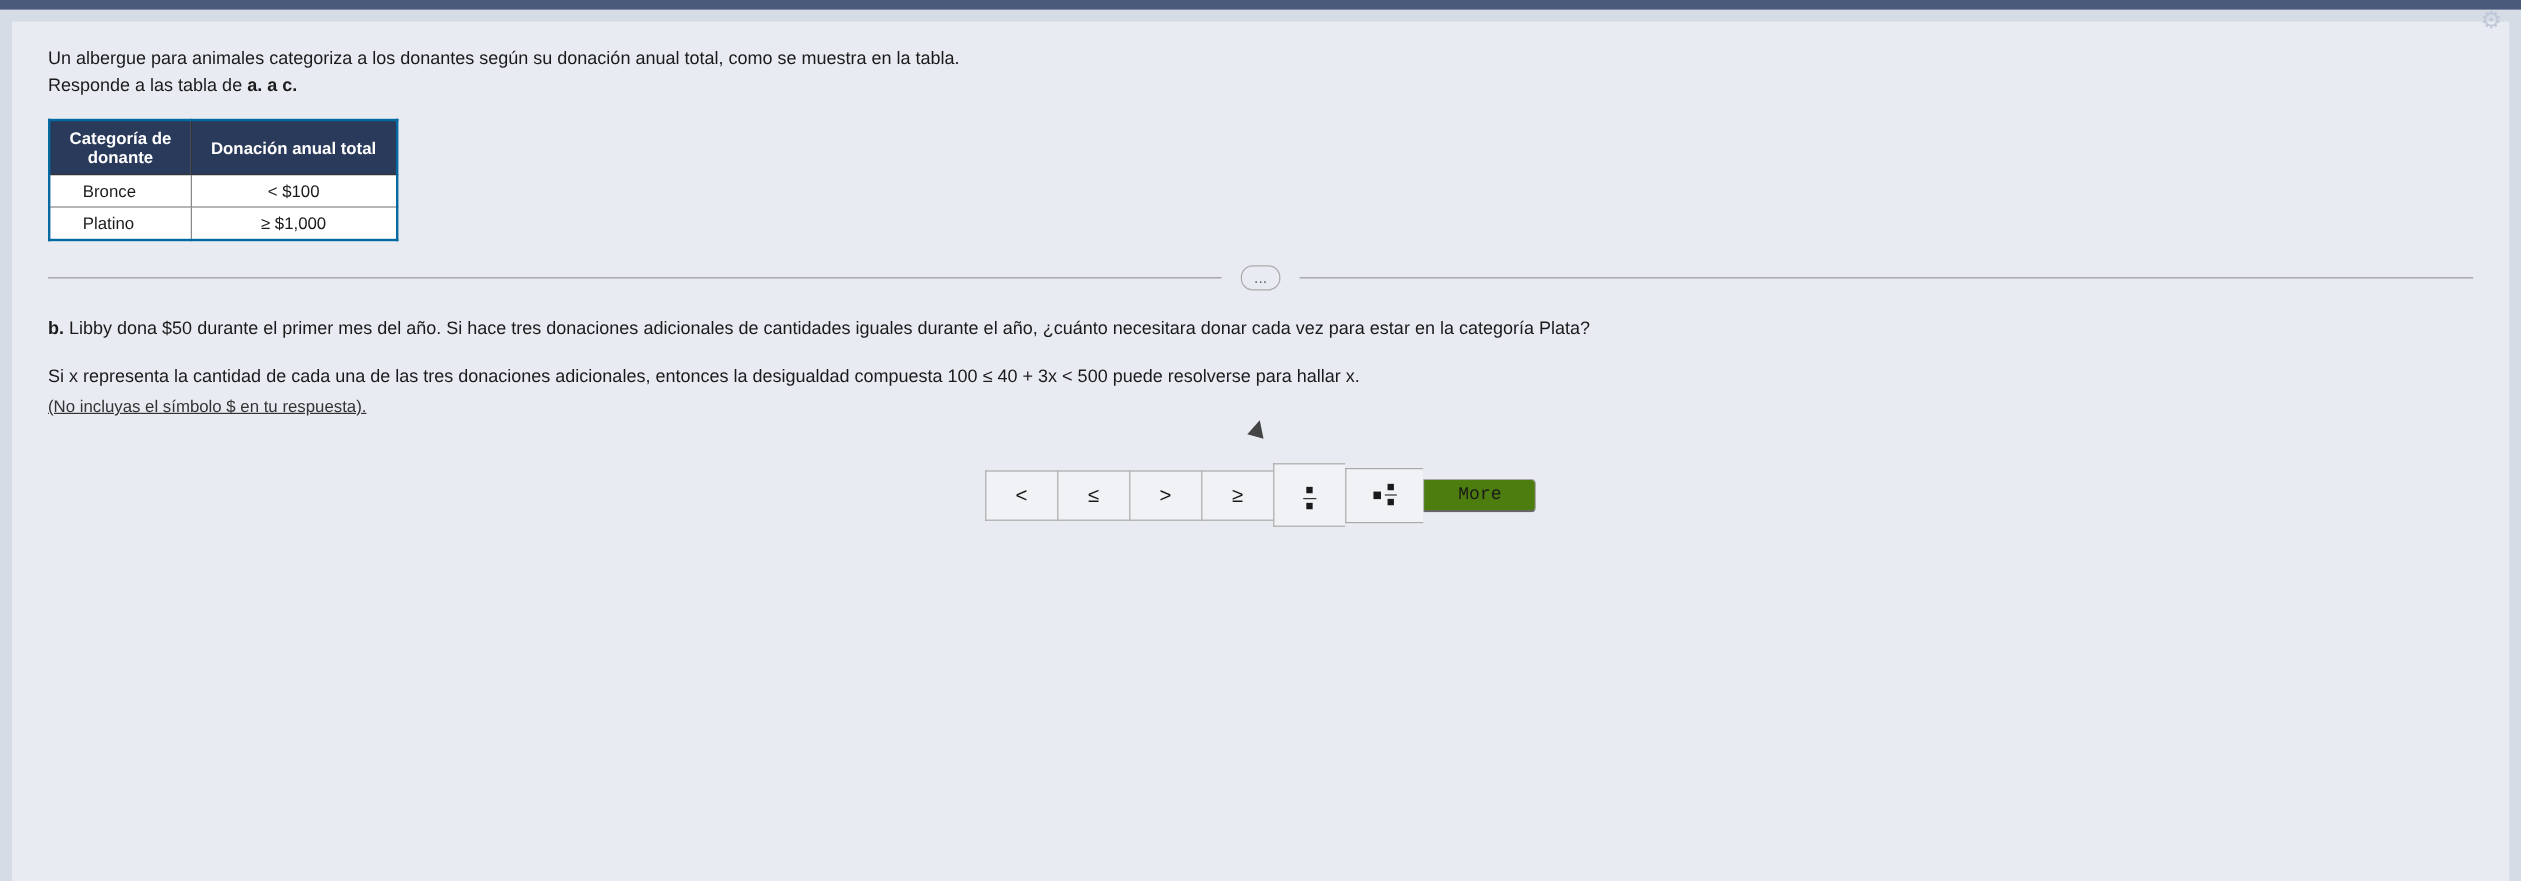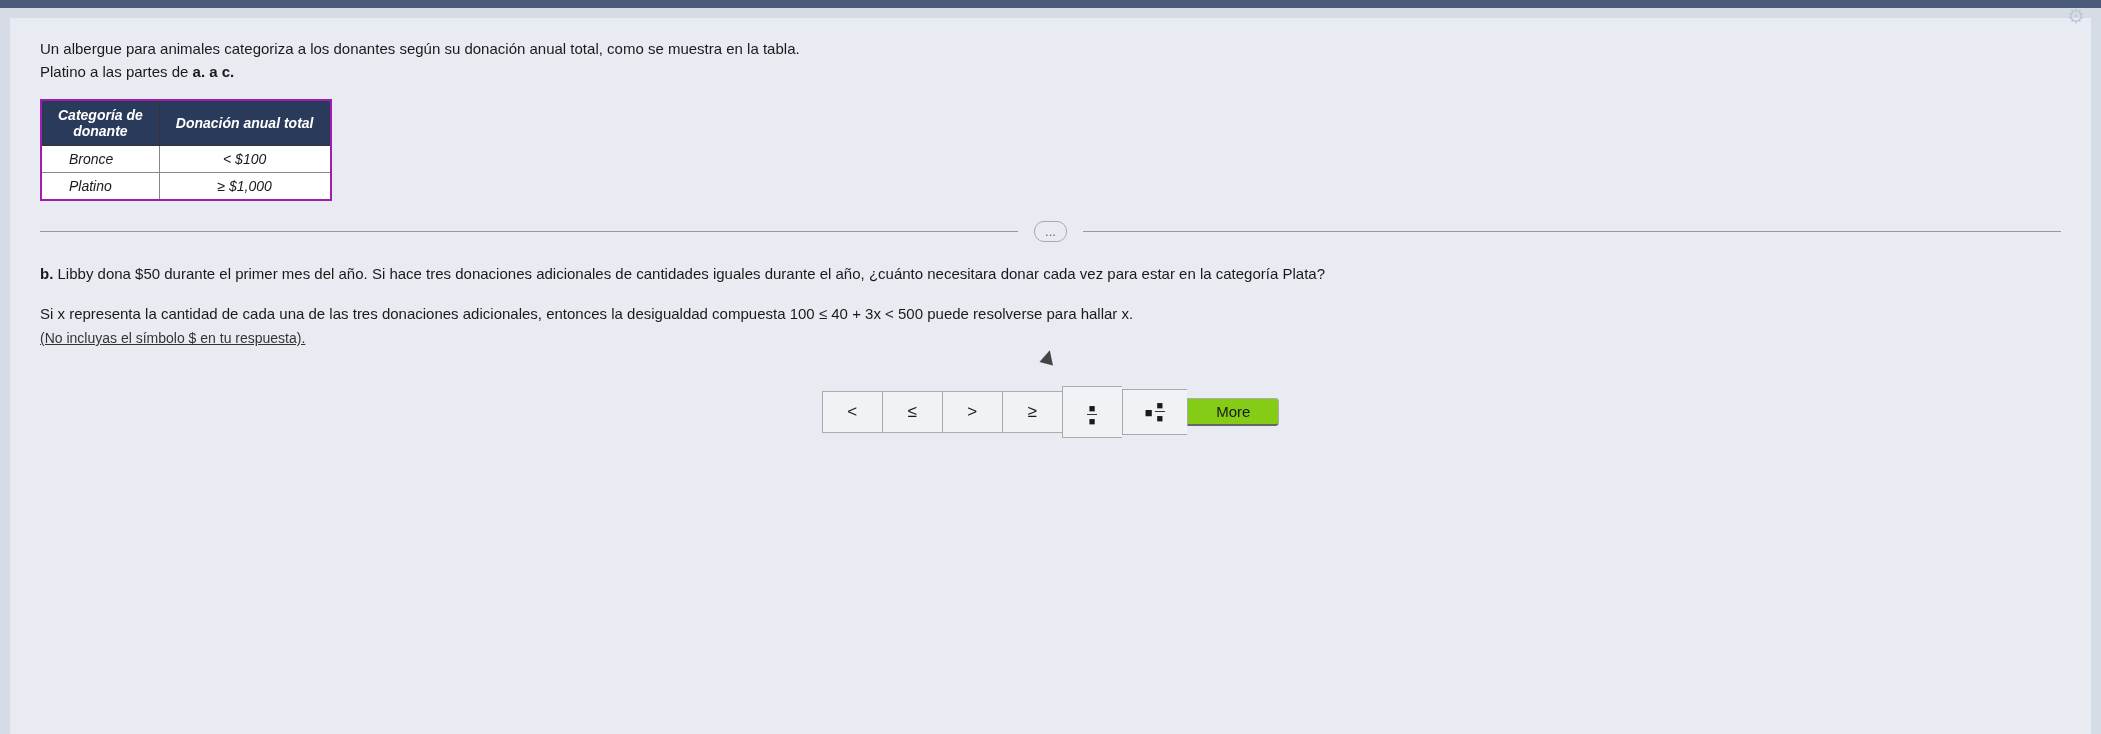--- a/index.html
+++ b/index.html
@@ -52,23 +52,22 @@
     .problem-text strong {
       font-weight: bold;
     }
 
     .table-container {
       margin-bottom: 20px;
     }
 
     table {
       border-collapse: collapse;
-      border: 2px solid #a21caf;
+      border: 2px solid #0369a1;
       font-size: 14px;
-      font-style: italic;
     }
 
     table th {
       background-color: #2a3a5a;
       color: white;
       padding: 6px 16px;
       text-align: center;
       border: 1px solid #333;
       font-weight: bold;
     }
@@ -171,30 +170,31 @@
     .math-btn:first-child {
       border-radius: 4px 0 0 4px;
     }
 
     .math-btn:last-child {
       border-right: 1px solid #aaa;
       border-radius: 0 4px 4px 0;
     }
 
     .math-btn-more {
-      background-color: #84cc16;
+      background-color: #4d7c0f;
       border: 1px solid #aaa;
       border-right: 1px solid #aaa;
       padding: 4px 28px;
       font-size: 15px;
       cursor: pointer;
       color: #1a1a1a;
       text-align: center;
       border-bottom: 2px solid #666;
       user-select: none;
+      font-family: Liberation Mono, monospace;
     }
 
     .fraction-icon {
       display: inline-flex;
       flex-direction: column;
       align-items: center;
       font-size: 11px;
       line-height: 1;
       gap: 1px;
     }
@@ -226,21 +226,21 @@
   <div class="gear-icon-container">
     <span class="gear-icon">⚙</span>
   </div>
 </div>
 
 <div class="main-content">
 
   <p class="problem-text">
     <span>Un albergue para animales categoriza a los donantes según su donación anual total, como se muestra en la tabla.</span><br>
     <span>
-      <span>Platino a las partes de </span><strong>a. a c.</strong>
+      <span>Responde a las tabla de </span><strong>a. a c.</strong>
     </span>
   </p>
 
   <div class="table-container">
     <table>
       <thead>
         <tr>
           <th>Categoría de<br>donante</th>
           <th>Donación anual total</th>
         </tr>

